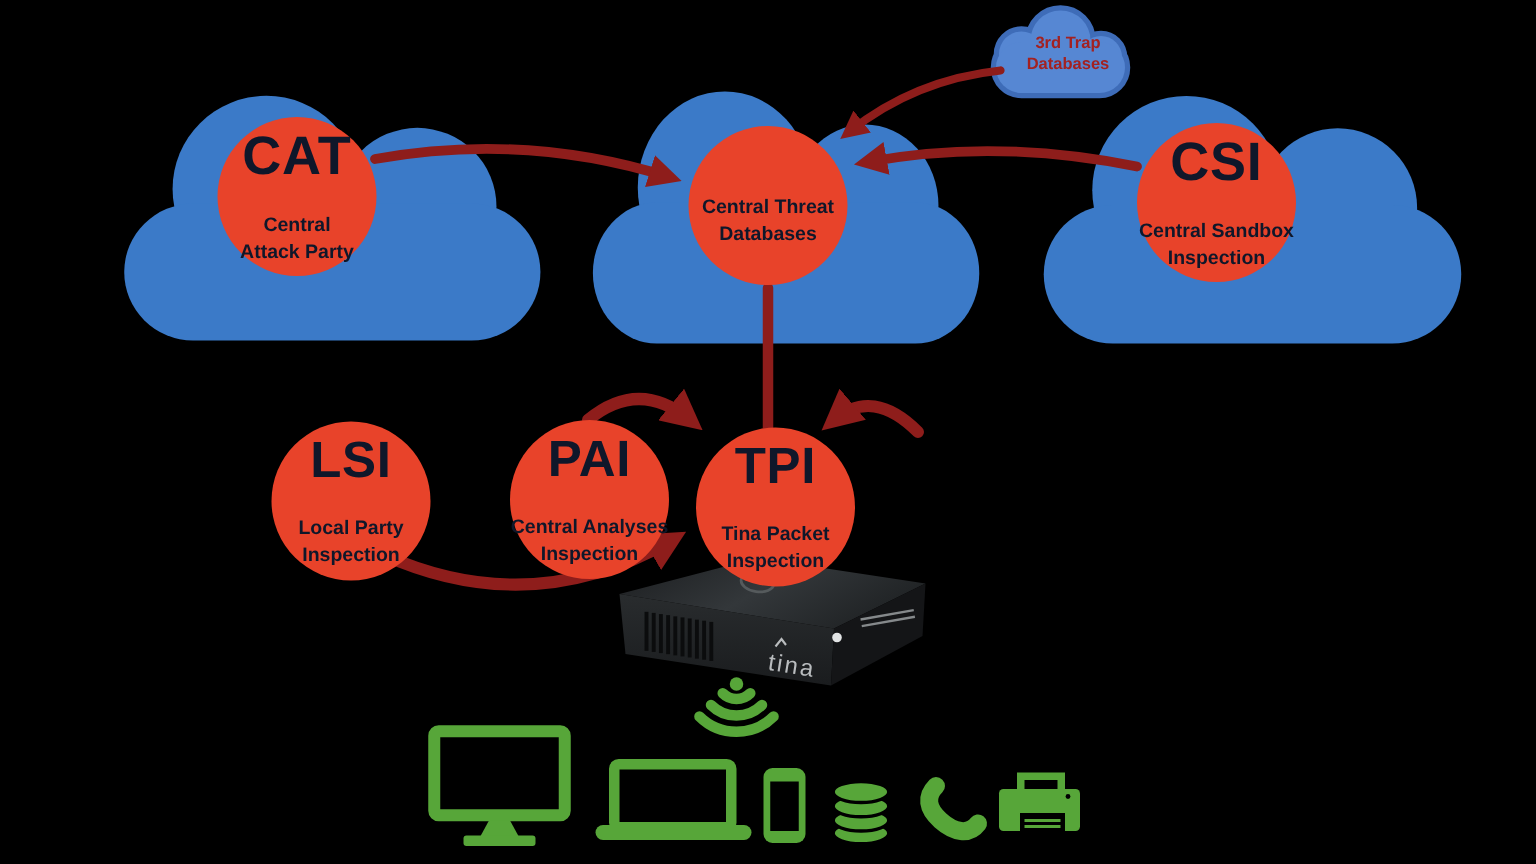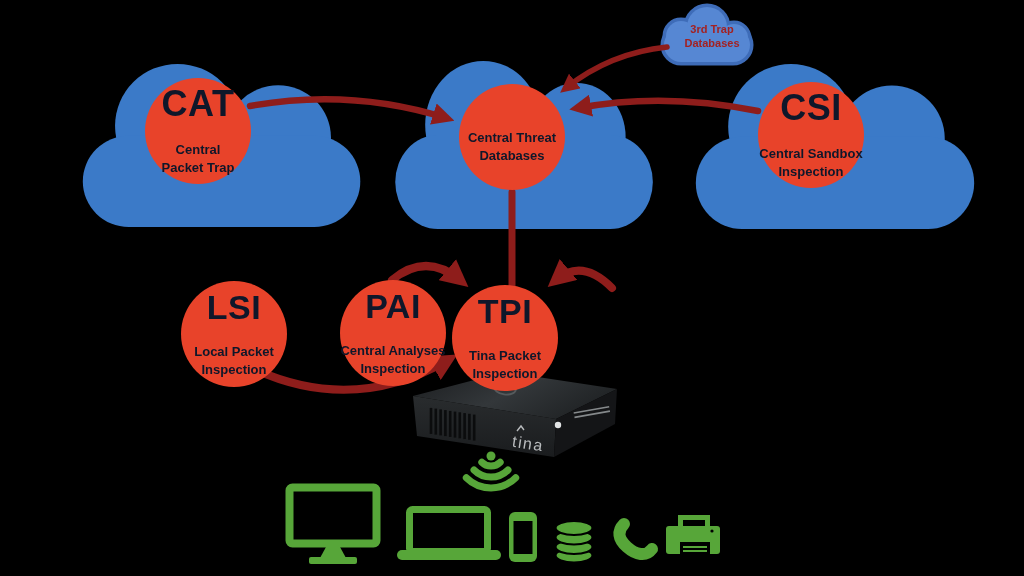--- a/index.html
+++ b/index.html
@@ -138,52 +138,52 @@
         <rect x="683" y="550" width="24" height="2" fill="#57A639"></rect>
         <circle cx="712" cy="531" r="1.6" fill="#000000"></circle>
       </g>
     </g>
   </svg>
 
   <div class="node" style="left:145px;top:78px;">
     <div class="acr">CAT</div>
     <div class="sub">
       <div>Central</div>
-      <div>Packet Trap</div>
+      <div>Attack Party</div>
     </div>
   </div>
   <div class="node" style="left:459px;top:84px;">
     <div class="sub">
       <div>Central Threat</div>
       <div>Databases</div>
     </div>
   </div>
   <div class="node" style="left:758px;top:82px;">
     <div class="acr">CSI</div>
     <div class="sub">
       <div>Central Sandbox</div>
       <div>Inspection</div>
     </div>
   </div>
 
   <div class="node local" style="left:181px;top:281px;">
     <div class="acr">LSI</div>
     <div class="sub">
-      <div>Local Packet</div>
+      <div>Local Party</div>
       <div>Inspection</div>
     </div>
   </div>
   <div class="node local" style="left:340px;top:280px;">
     <div class="acr">PAI</div>
     <div class="sub">
       <div>Central Analyses</div>
       <div>Inspection</div>
     </div>
   </div>
-  <div class="node local" style="left:452px;top:285px;">
+  <div class="node local" style="left:464px;top:285px;">
     <div class="acr">TPI</div>
     <div class="sub">
       <div>Tina Packet</div>
       <div>Inspection</div>
     </div>
   </div>
 
   <div class="tpcloud-label">
     <div>3rd Trap</div>
     <div>Databases</div>

